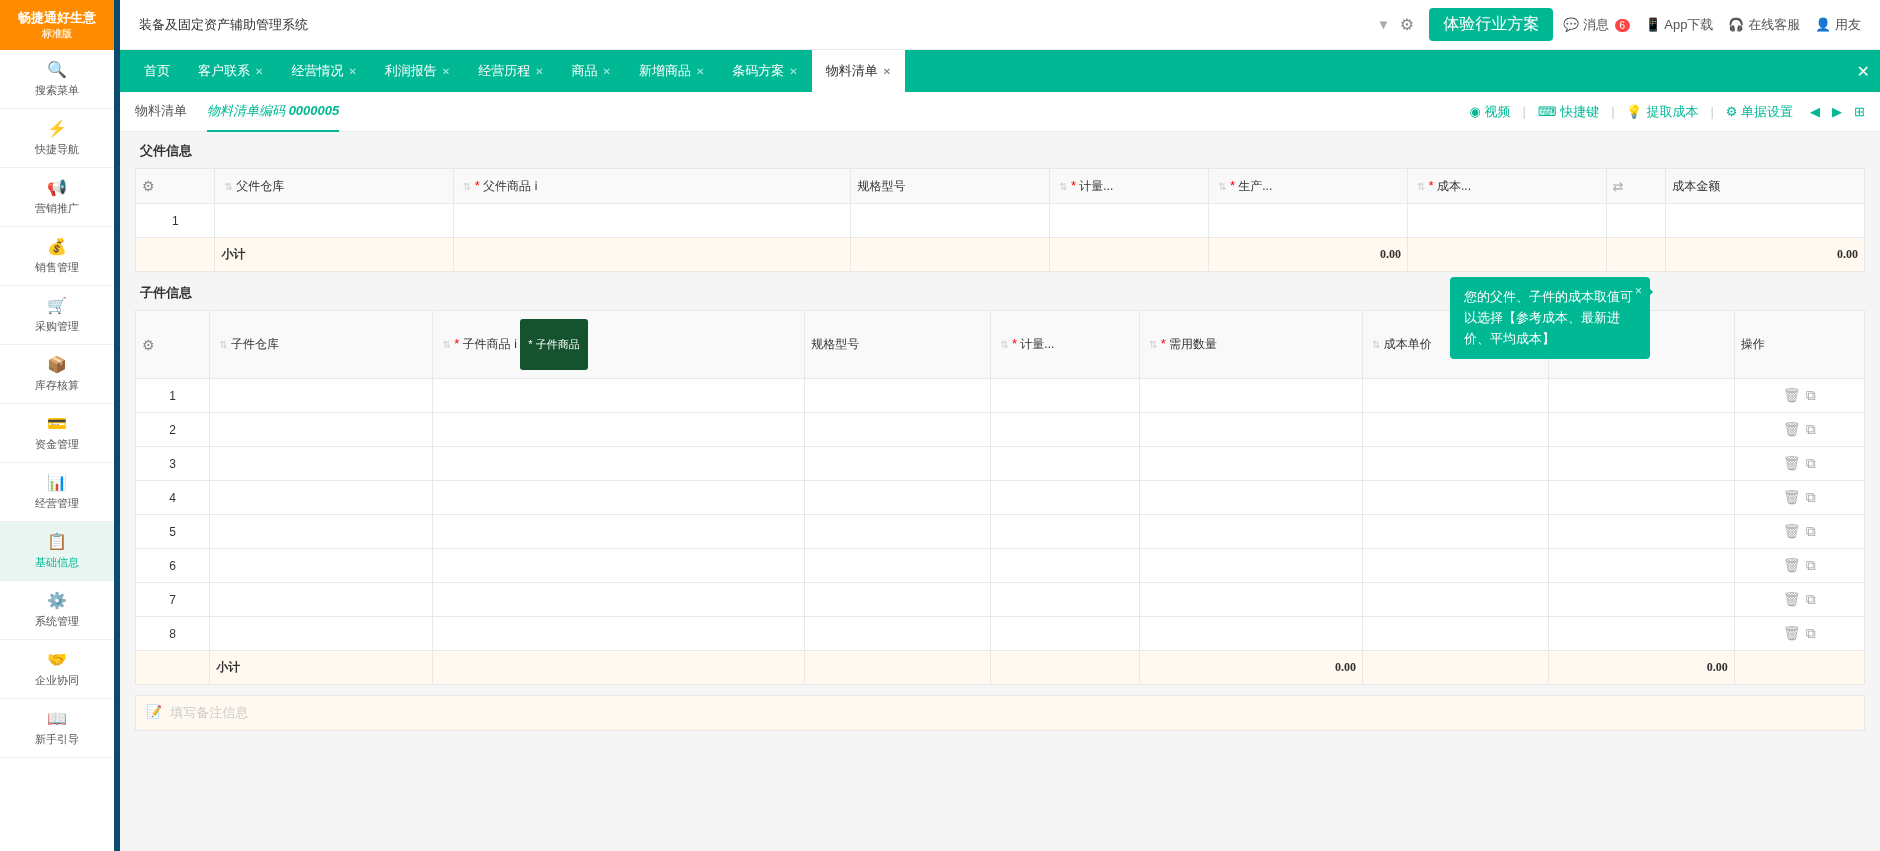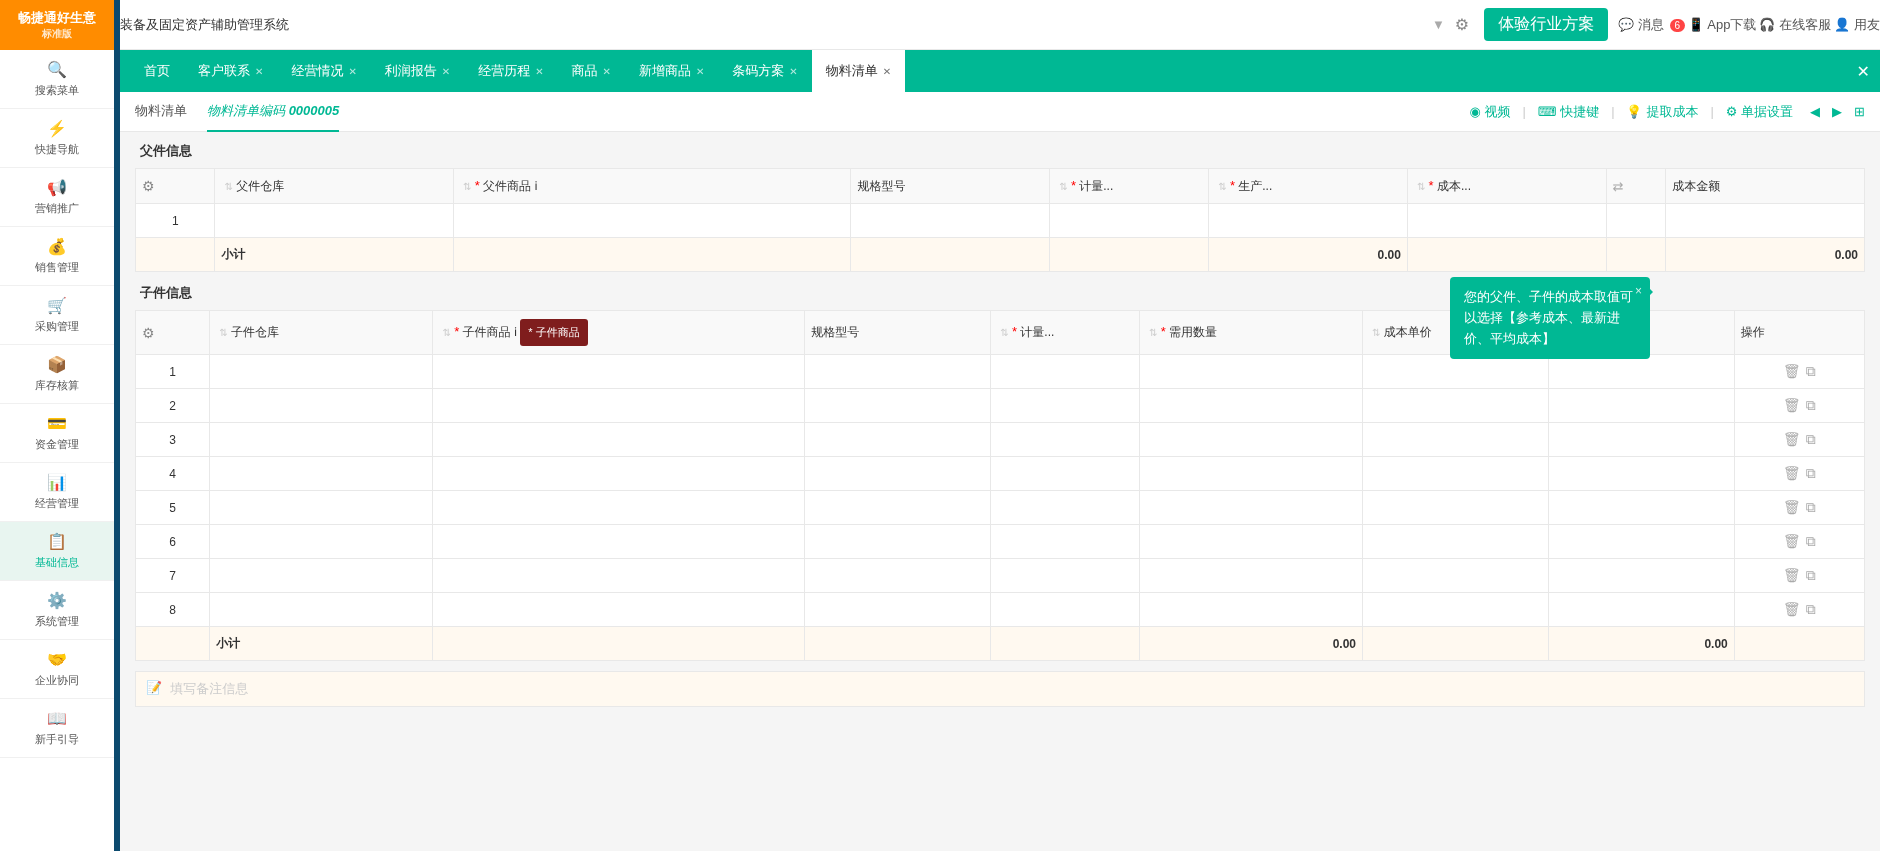--- a/index.html
+++ b/index.html
@@ -47,40 +47,40 @@
       flex-direction: column;
       overflow: hidden;
     }
 
     
     .topbar {
       height: 50px;
       background: #fff;
       display: flex;
       align-items: center;
-      padding: 0 0;
+      padding: 0 19px;
       border-bottom: 1px solid #e8e8e8;
       gap: 10px;
     }
     .topbar-title {
       color: #333;
       font-size: 13px;
       flex: 1;
     }
     .topbar-btn {
       background: #00b894;
       color: #fff;
       border: none;
       padding: 6px 14px;
       border-radius: 4px;
       cursor: pointer;
       font-size: 16px;
     }
     .topbar-gear { color: #888; cursor: pointer; font-size: 16px; margin-right: 5px; }
-    .topbar-actions { display: flex; align-items: flex-start; gap: 3px; margin-left: auto; color: #555; font-size: 12px; }
+    .topbar-actions { display: flex; align-items: flex-start; gap: 15px; margin-left: auto; color: #555; font-size: 12px; }
     .topbar-actions .badge { background: #ff4444; color: #fff; border-radius: 10px; padding: 1px 5px; font-size: 10px; margin-left: 2px; }
 
     
     .nav-tabs {
       background: #00b894;
       display: flex;
       align-items: center;
       padding: 0 10px;
       height: 42px;
       flex-shrink: 0;
@@ -165,30 +165,31 @@
     .data-table td {
       border: 1px solid #e8e8e8;
       padding: 6px;
       color: #333;
       font-size: 12px;
       height: 34px;
     }
     .data-table tr.subtotal td {
       background: #fff9f0;
       font-weight: bold;
+      font-family: Liberation Serif, serif;
     }
     .required { color: #f00; }
     .th-gear { color: #888; font-size: 14px; cursor: pointer; }
     .sort-arrows { color: #ccc; font-size: 10px; margin-left: 3px; }
 
     .scan-btn {
-      background: #7f1d1d;
+      background: #14532d;
       color: #fff;
       border: none;
-      padding: 6px 8px;
+      padding: 18px 8px;
       border-radius: 3px;
       font-size: 11px;
       cursor: pointer;
     }
 
     .action-icons { display: flex; gap: 5px; justify-content: center; }
     .action-icon { color: #aaa; cursor: pointer; font-size: 14px; }
 
     
     .tooltip-box {

